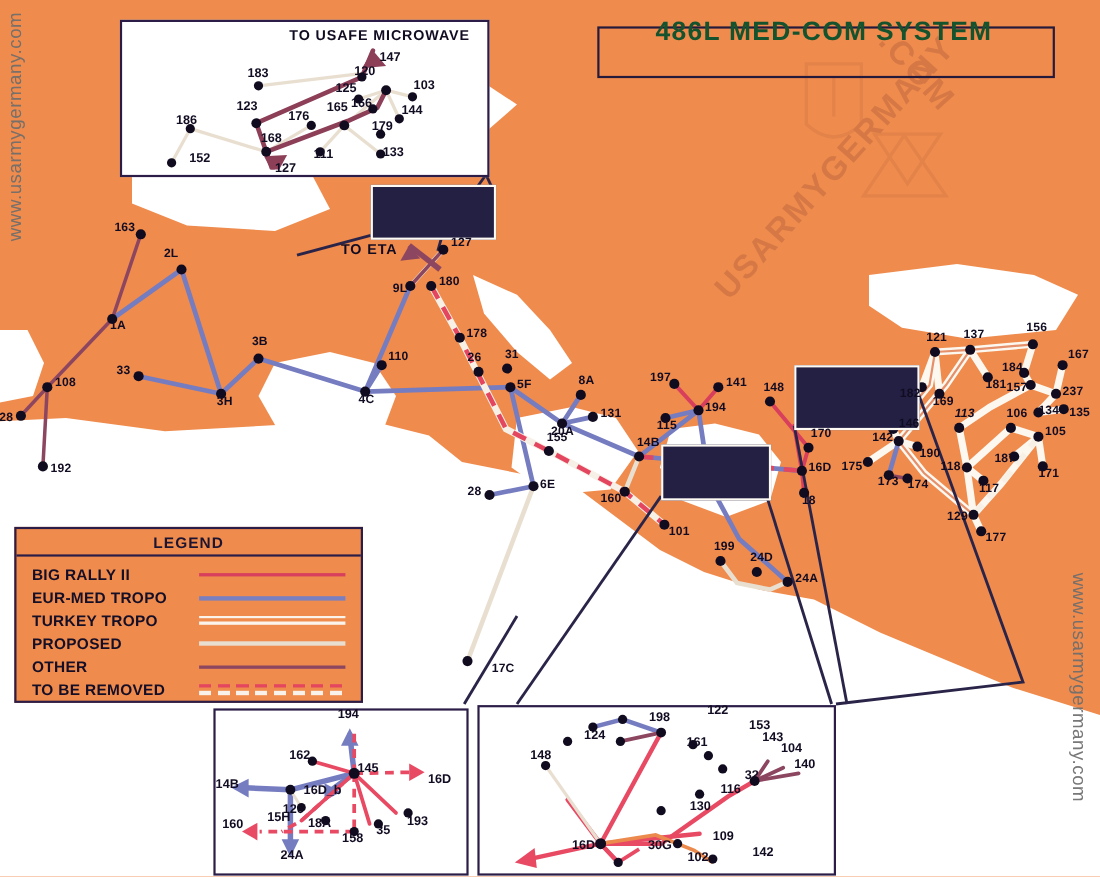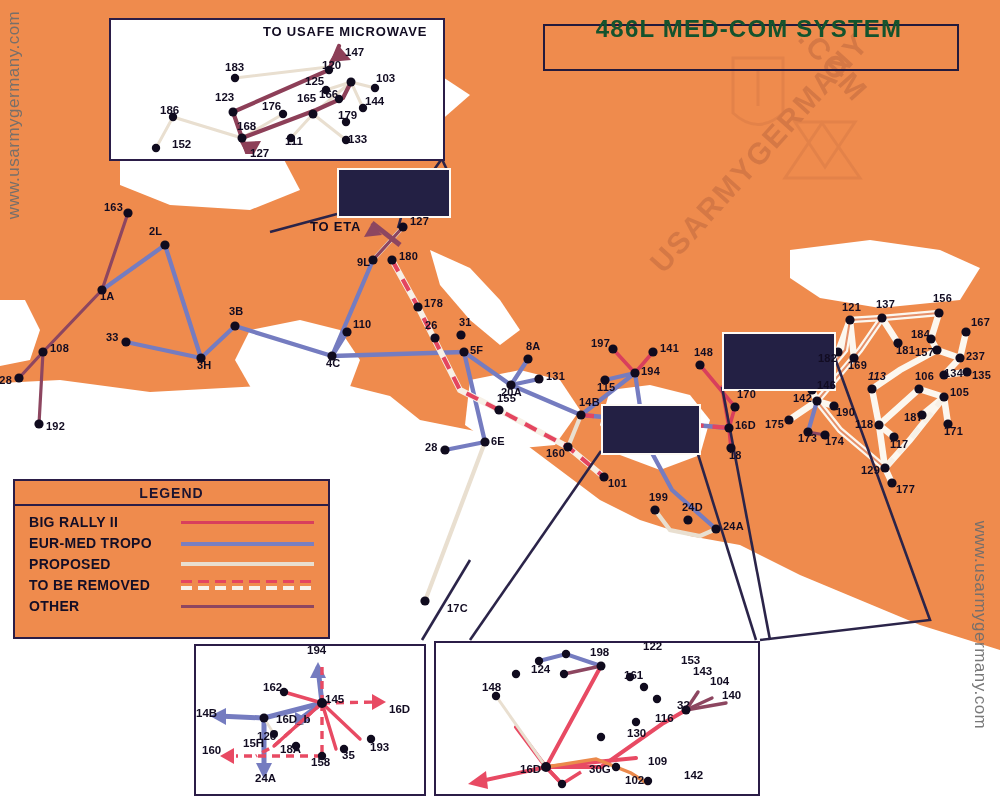--- a/index.html
+++ b/index.html
@@ -359,40 +359,47 @@
           </span>
       </div>
 
       <div class="legend-row">
         <span class="legend-label">EUR-MED TROPO</span>
         <span class="legend-swatch">
           <i class="sw-eurmed"></i>
           </span>
       </div>
 
+      <div class="legend-row">
+        <span class="legend-label">TURKEY TROPO</span>
+        <span class="legend-swatch">
+          <i class="sw-turkey1"></i>
+            <i class="sw-turkey2"></i>
+          </span>
+      </div>
 
       <div class="legend-row">
         <span class="legend-label">PROPOSED</span>
         <span class="legend-swatch">
           <i class="sw-proposed"></i>
           </span>
       </div>
 
       <div class="legend-row">
+        <span class="legend-label">OTHER</span>
+        <span class="legend-swatch">
+          <i class="sw-other"></i>
+          </span>
+      </div>
+
+      <div class="legend-row">
         <span class="legend-label">TO BE REMOVED</span>
         <span class="legend-swatch">
           <i class="sw-removed-a"></i>
             <i class="sw-removed-b"></i>
-          </span>
-      </div>
-
-      <div class="legend-row">
-        <span class="legend-label">OTHER</span>
-        <span class="legend-swatch">
-          <i class="sw-other"></i>
           </span>
       </div>
 
     </div>
   </div>
 
   <div class="inset" id="inset-microwave">
     <svg class="inset-svg" width="327" height="134" viewBox="0 0 327 134">
       <g stroke="#e9dfd0" stroke-width="3" fill="none" stroke-linecap="round">
         <path d="M124,58 L217,47"></path>

